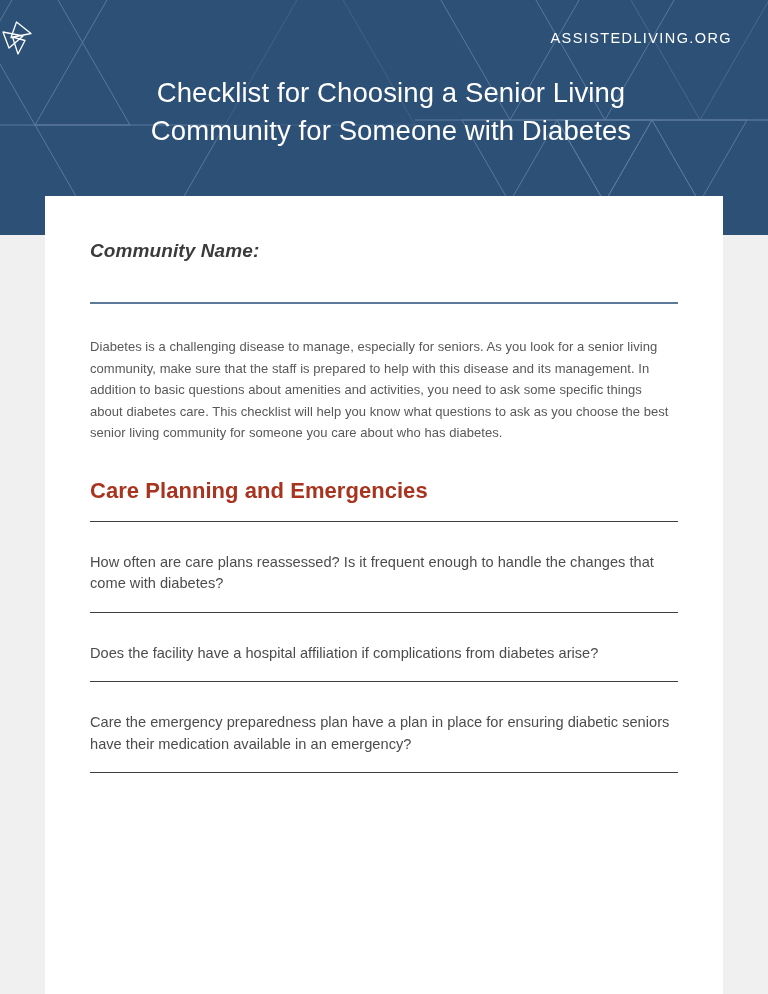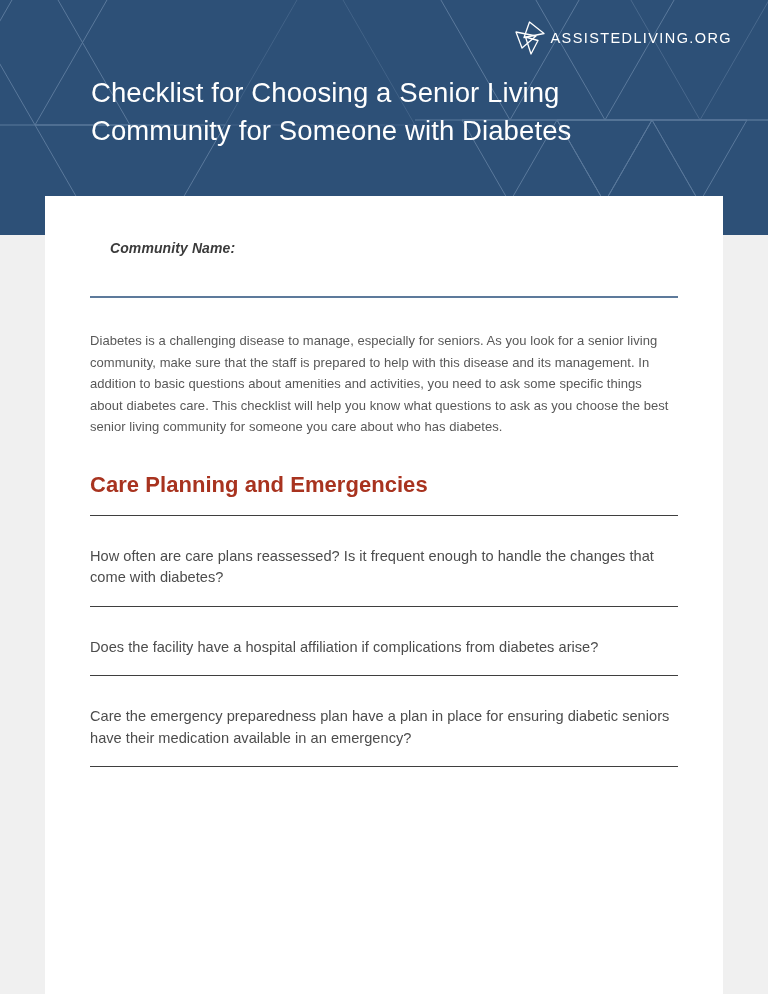--- a/index.html
+++ b/index.html
@@ -36,21 +36,21 @@
     pointer-events: none;
   }
 
   .brand {
     position: absolute;
     left: 0;
     top: 20px;
     width: 732px;
     display: flex;
     align-items: center;
-    justify-content: flex-end;
+    justify-content: space-between;
     gap: 3px;
     z-index: 3;
   }
 
   .brand-logo {
     width: 34px;
     height: 36px;
     display: block;
   }
 
@@ -66,20 +66,21 @@
     position: absolute;
     left: 91px;
     top: 74px;
     width: 600px;
     color: #ffffff;
     font-size: 27.5px;
     line-height: 38px;
     font-weight: 400;
     letter-spacing: 0.1px;
     z-index: 3;
+    text-align: center;
   }
 
   
   .card {
     position: absolute;
     left: 45px;
     top: 196px;
     width: 678px;
     height: 798px;
     background: #ffffff;
@@ -88,26 +89,25 @@
 
   .card-inner {
     position: absolute;
     left: 45px;
     top: 44px;
     width: 588px;
   }
 
   
   .community-label {
-    font-size: 14px;
+    font-size: 19px;
     font-weight: bold;
     font-style: italic;
     color: #3b3b3b;
     letter-spacing: 0.1px;
-    margin-left: 20px;
   }
 
   .community-rule {
     margin-top: 40px;
     height: 0;
     border-top: 2px solid #5d7a9b;
   }
 
   
   .intro {

